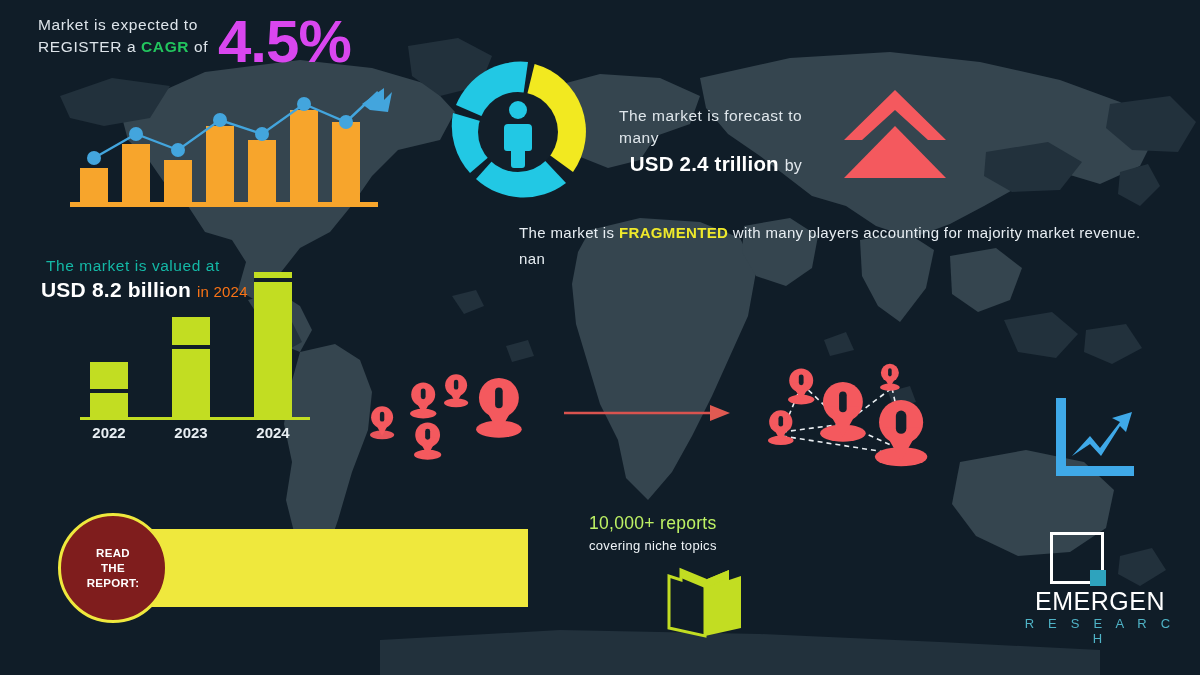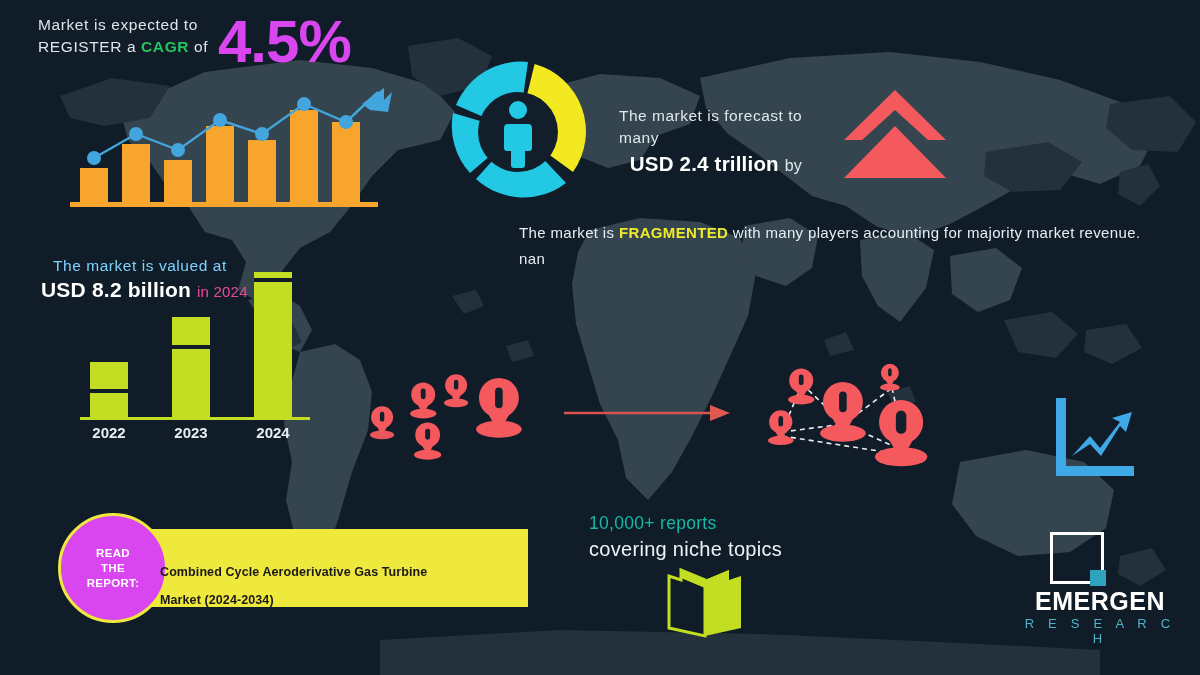--- a/index.html
+++ b/index.html
@@ -45,65 +45,65 @@
 
   
   #red-arrows{position:absolute;left:840px;top:86px;width:110px;height:96px;}
 
   
   #fragmented{position:absolute;left:500px;top:220px;width:640px;
     font-size:15px;color:#e7edf2;line-height:26px;letter-spacing:.35px;margin-left:19px;}
   #fragmented .hl{color:#efe92b;font-weight:700;}
 
   
-  #valued-l1{position:absolute;left:53px;top:257px;font-size:15.5px;color:#7dd3fc;letter-spacing:.55px;text-align:right;}
+  #valued-l1{position:absolute;left:46px;top:257px;font-size:15.5px;color:#14b8a6;letter-spacing:.55px;text-align:right;}
   #valued-l2{position:absolute;left:41px;top:278px;font-size:21px;font-weight:700;color:#ffffff;letter-spacing:.2px;}
-  #valued-l2 .yr{font-size:15px;font-weight:400;color:#ec4899;}
+  #valued-l2 .yr{font-size:15px;font-weight:400;color:#f97316;}
   #green-chart{position:absolute;left:72px;top:272px;width:248px;height:170px;}
 
   
   #pins-left{position:absolute;left:352px;top:368px;width:200px;height:106px;}
   #pins-right{position:absolute;left:752px;top:362px;width:200px;height:116px;}
   #pin-arrow{position:absolute;left:562px;top:398px;width:170px;height:30px;}
 
   
   #trend-icon{position:absolute;left:1048px;top:394px;width:90px;height:88px;}
 
   
   #cta{position:absolute;left:58px;top:513px;width:470px;height:110px;}
   #cta-bar{
     position:absolute;left:42px;top:16px;width:428px;height:78px;
     background:#efe83d;
   }
   #cta-circle{
     position:absolute;left:0;top:0;width:110px;height:110px;border-radius:50%;
-    background:#d946ef;border:3px solid #efe83d;
+    background:#7f1d1d;border:3px solid #efe83d;
     display:flex;align-items:center;justify-content:center;
   }
   #cta-circle-label{
     font-size:11.5px;font-weight:700;color:#ffffff;text-align:center;
     line-height:15px;letter-spacing:.3px;
   }
   #cta-title{
     position:absolute;left:160px;top:558px;width:340px;
     font-size:12.5px;font-weight:700;color:#1a1a1a;line-height:28px;letter-spacing:.1px;
   }
 
   
-  #reports-l1{position:absolute;left:589px;top:513px;font-size:17.5px;color:#14b8a6;letter-spacing:.3px;}
-  #reports-l2{position:absolute;left:589px;top:538px;font-size:20px;color:#eef3f7;letter-spacing:.3px;}
+  #reports-l1{position:absolute;left:589px;top:513px;font-size:17.5px;color:#bef264;letter-spacing:.3px;}
+  #reports-l2{position:absolute;left:589px;top:538px;font-size:13px;color:#eef3f7;letter-spacing:.3px;}
   #book-icon{position:absolute;left:661px;top:562px;width:88px;height:78px;}
 
   
   #logo{position:absolute;left:1020px;top:532px;width:160px;height:108px;}
   #logo-mark{position:absolute;left:30px;top:0;width:54px;height:52px;border:3px solid #ffffff;}
   #logo-mark-accent{position:absolute;left:70px;top:38px;width:16px;height:16px;background:#2ea3bd;}
   #logo-word{
     position:absolute;left:0;top:56px;width:160px;text-align:center;
-    font-size:25px;font-weight:700;color:#ffffff;letter-spacing:.5px;line-height:27px;
+    font-size:25px;font-weight:400;color:#ffffff;letter-spacing:.5px;line-height:27px;
   }
   #logo-sub{
     position:absolute;left:0;top:84px;width:160px;text-align:center;
     font-size:13px;font-weight:400;color:#4fb3c6;letter-spacing:5.2px;
   }
 </style>
 </head>
 <body>
 
 <div id="stage">
@@ -323,24 +323,20 @@
   <div id="cta">
     <div id="cta-bar"></div>
     <div id="cta-circle">
       <div id="cta-circle-label">
         <span>READ</span><br>
         <span>THE</span><br>
         <span>REPORT:</span>
       </div>
     </div>
   </div>
-  <div id="cta-title">
-    <div>Combined Cycle Aeroderivative Gas Turbine</div>
-    <div>Market (2024-2034)</div>
-  </div>
 
   <div id="reports-l1">10,000+ reports</div>
   <div id="reports-l2">covering niche topics</div>
   <svg id="book-icon" viewBox="0 0 88 78">
     <path d="M44 18 L20 8 L20 18 L8 14 L8 66 L44 74 Z" fill="#101d28" stroke="#c2dd22" stroke-width="3"></path>
     <path d="M44 18 L68 8 L68 18 L80 14 L80 66 L44 74 Z" fill="#c2dd22"></path>
     <path d="M20 8 L44 18 L44 26 L20 16 Z" fill="#c2dd22"></path>
     <path d="M68 8 L44 18 L44 26 L68 16 Z" fill="#c2dd22"></path>
   </svg>
 

